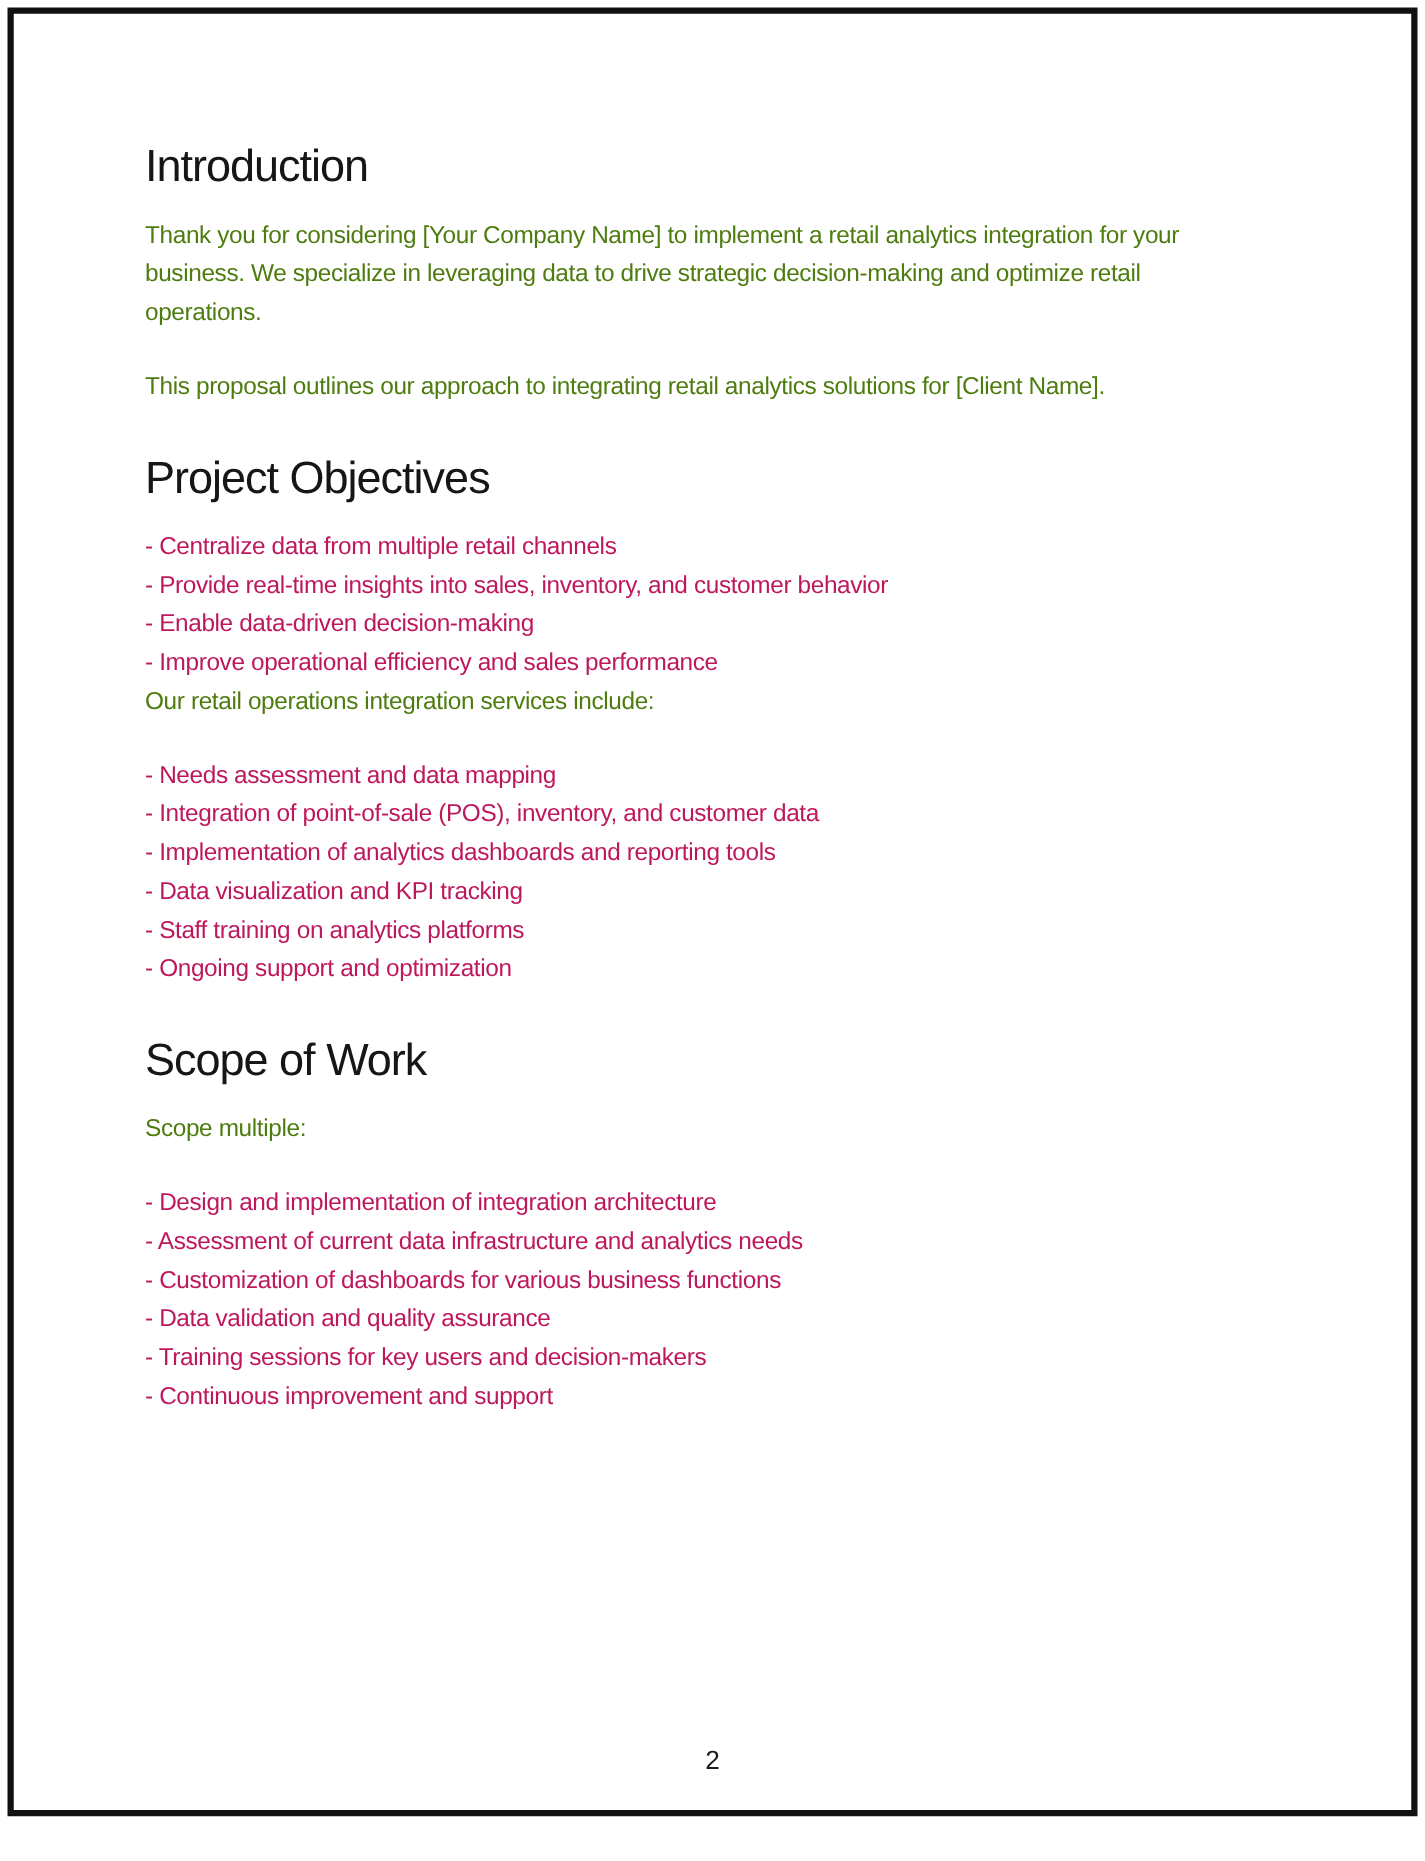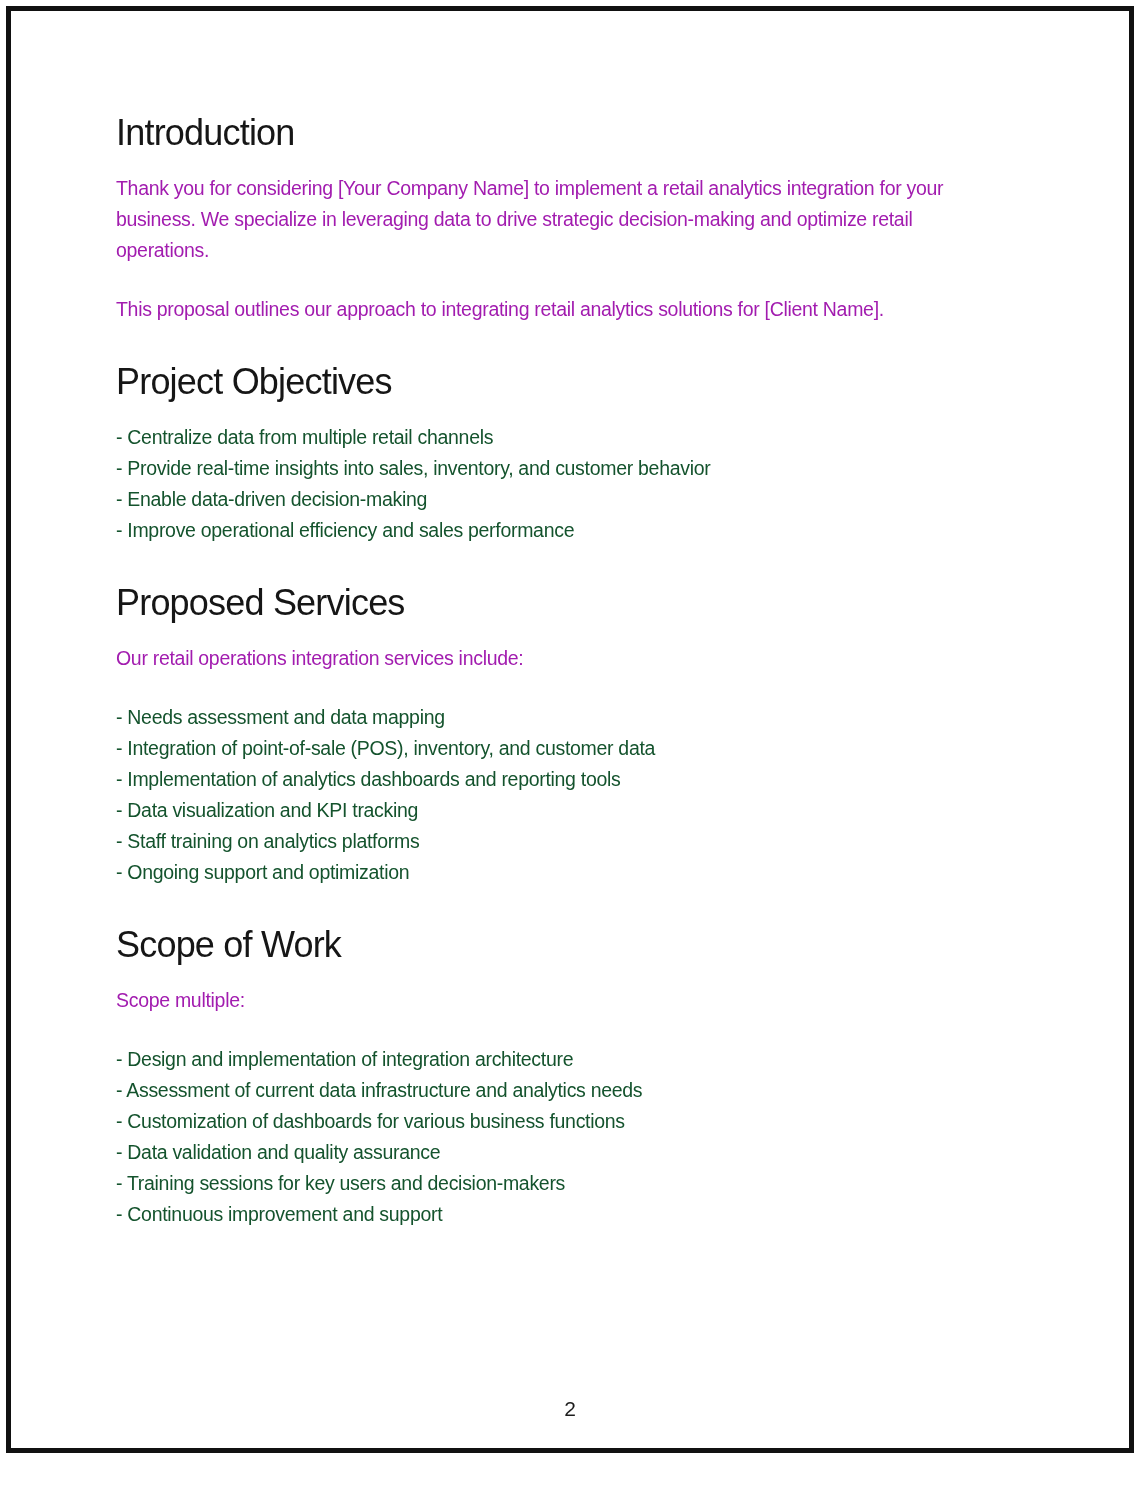--- a/index.html
+++ b/index.html
@@ -38,36 +38,36 @@
     color: #161616;
     margin: 35px 0 18px 0;
   }
   h1.section-heading:first-child {
     margin-top: 0;
   }
   .para {
     font-size: 19.5px;
     line-height: 31px;
     letter-spacing: -0.3px;
-    color: #a21caf;
+    color: #4d7c0f;
     margin: 0 0 28px 0;
     max-width: 905px;
   }
   .para .line {
     display: block;
   }
   .plain-list {
     margin: 0 0 0 0;
   }
   .plain-list .list-line {
     display: block;
     font-size: 19.5px;
     line-height: 31px;
     letter-spacing: -0.3px;
-    color: #14532d;
+    color: #be185d;
   }
   .page-number {
     position: absolute;
     top: 1396px;
     left: 0;
     right: 0;
     text-align: center;
     font-size: 21px;
     line-height: 26px;
     color: #1c1c1c;
@@ -92,21 +92,20 @@
     </div>
 
     <h1 class="section-heading">Project Objectives</h1>
     <div class="plain-list">
       <span class="list-line">- Centralize data from multiple retail channels</span>
       <span class="list-line">- Provide real-time insights into sales, inventory, and customer behavior</span>
       <span class="list-line">- Enable data-driven decision-making</span>
       <span class="list-line">- Improve operational efficiency and sales performance</span>
     </div>
 
-    <h1 class="section-heading">Proposed Services</h1>
     <div class="para">
       <span class="line">Our retail operations integration services include:</span>
     </div>
     <div class="plain-list">
       <span class="list-line">- Needs assessment and data mapping</span>
       <span class="list-line">- Integration of point-of-sale (POS), inventory, and customer data</span>
       <span class="list-line">- Implementation of analytics dashboards and reporting tools</span>
       <span class="list-line">- Data visualization and KPI tracking</span>
       <span class="list-line">- Staff training on analytics platforms</span>
       <span class="list-line">- Ongoing support and optimization</span>

